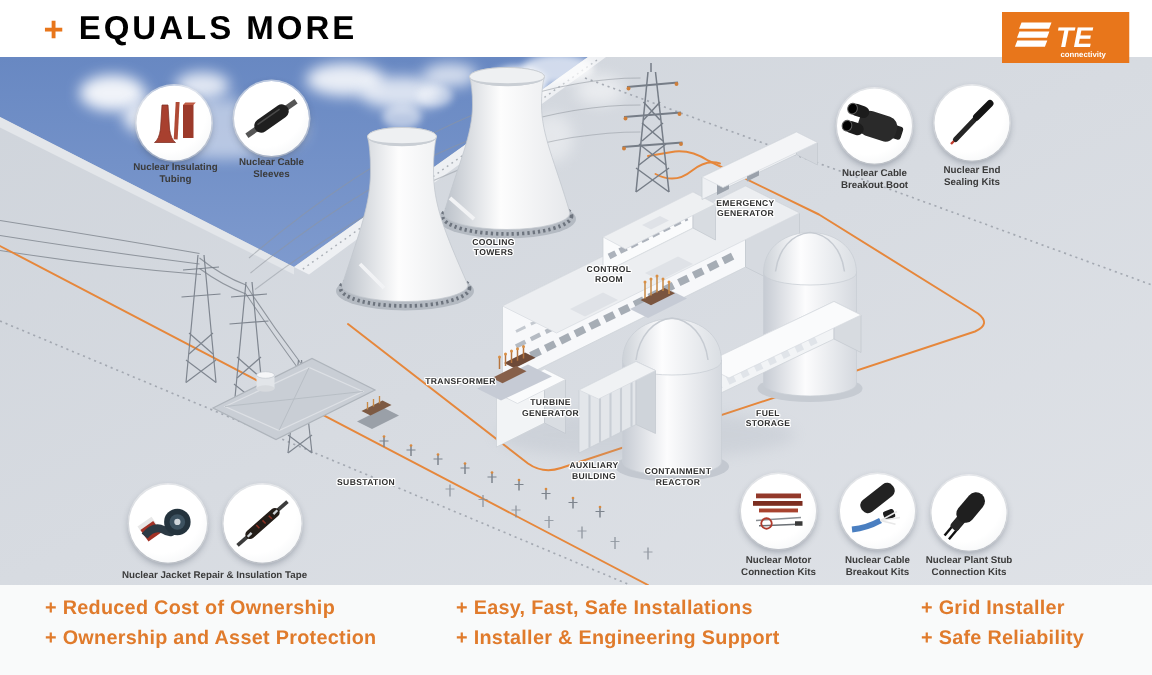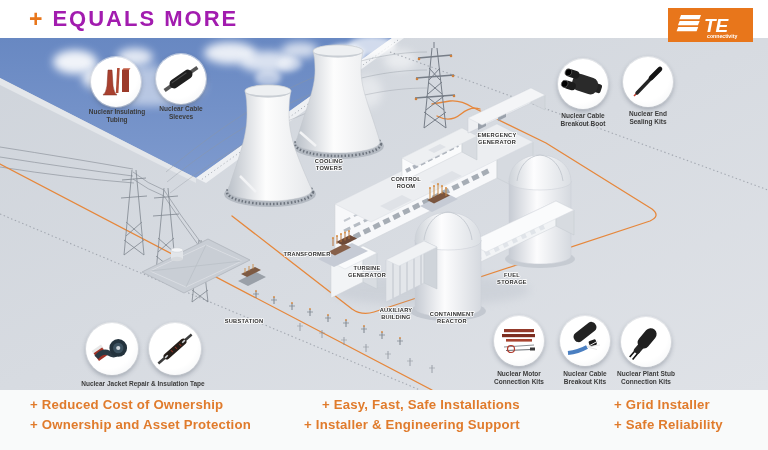--- a/index.html
+++ b/index.html
@@ -1,20 +1,20 @@
 <!DOCTYPE html>
 <html><head>
 <meta charset="utf-8">
 <style>
   html,body{margin:0;padding:0;background:#fff;}
   .stage{position:relative;width:768px;height:450px;overflow:hidden;font-family:"Liberation Sans",sans-serif;background:#d6dade;}
   
   .banner{position:absolute;left:0;top:0;width:768px;height:38px;background:#ffffff;z-index:30;display:flex;align-items:center;}
   .banner .plus{color:#E8761B;font-size:23px;font-weight:800;margin-left:29px;margin-right:10px;line-height:38px;}
-  .banner .title{color:#a21caf;font-size:22px;font-weight:800;letter-spacing:2px;line-height:38px;}
+  .banner .title{color:#000000;font-size:22px;font-weight:800;letter-spacing:2px;line-height:38px;}
   
   .logo{position:absolute;left:668px;top:8px;width:76px;height:34px;z-index:40;}
   
   .scene{position:absolute;left:0;top:38px;width:768px;height:352px;z-index:10;}
   
   .callout{position:absolute;border-radius:50%;background:radial-gradient(circle at 40% 35%,#ffffff 60%,#eef0f2 100%);box-shadow:0 2px 5px rgba(50,60,80,.38),0 0 0 1px rgba(255,255,255,.6);z-index:20;}
   .callout svg{position:absolute;left:0;top:0;}
   .callout-label{position:absolute;z-index:21;font-size:6.5px;line-height:1.25;font-weight:700;color:#3b3b3b;text-align:center;}
   
   .band{position:absolute;left:0;top:390px;width:768px;height:60px;background:#f9fafa;z-index:25;}
@@ -474,21 +474,21 @@
   <div class="callout-label" style="left:606px;top:370px;width:80px;">
       <div>Nuclear Plant Stub</div>
       <div>Connection Kits</div>
     </div>
 
   <div class="band"></div>
   <div class="benefit-col" style="left:30px;">
     <div>+ Reduced Cost of Ownership</div>
     <div>+ Ownership and Asset Protection</div>
   </div>
-  <div class="benefit-col" style="left:304px;text-align:right;">
+  <div class="benefit-col" style="left:304px;">
     <div>+ Easy, Fast, Safe Installations</div>
     <div>+ Installer &amp; Engineering Support</div>
   </div>
   <div class="benefit-col" style="left:614px;">
     <div>+ Grid Installer</div>
     <div>+ Safe Reliability</div>
   </div>
 
 </div>
 

